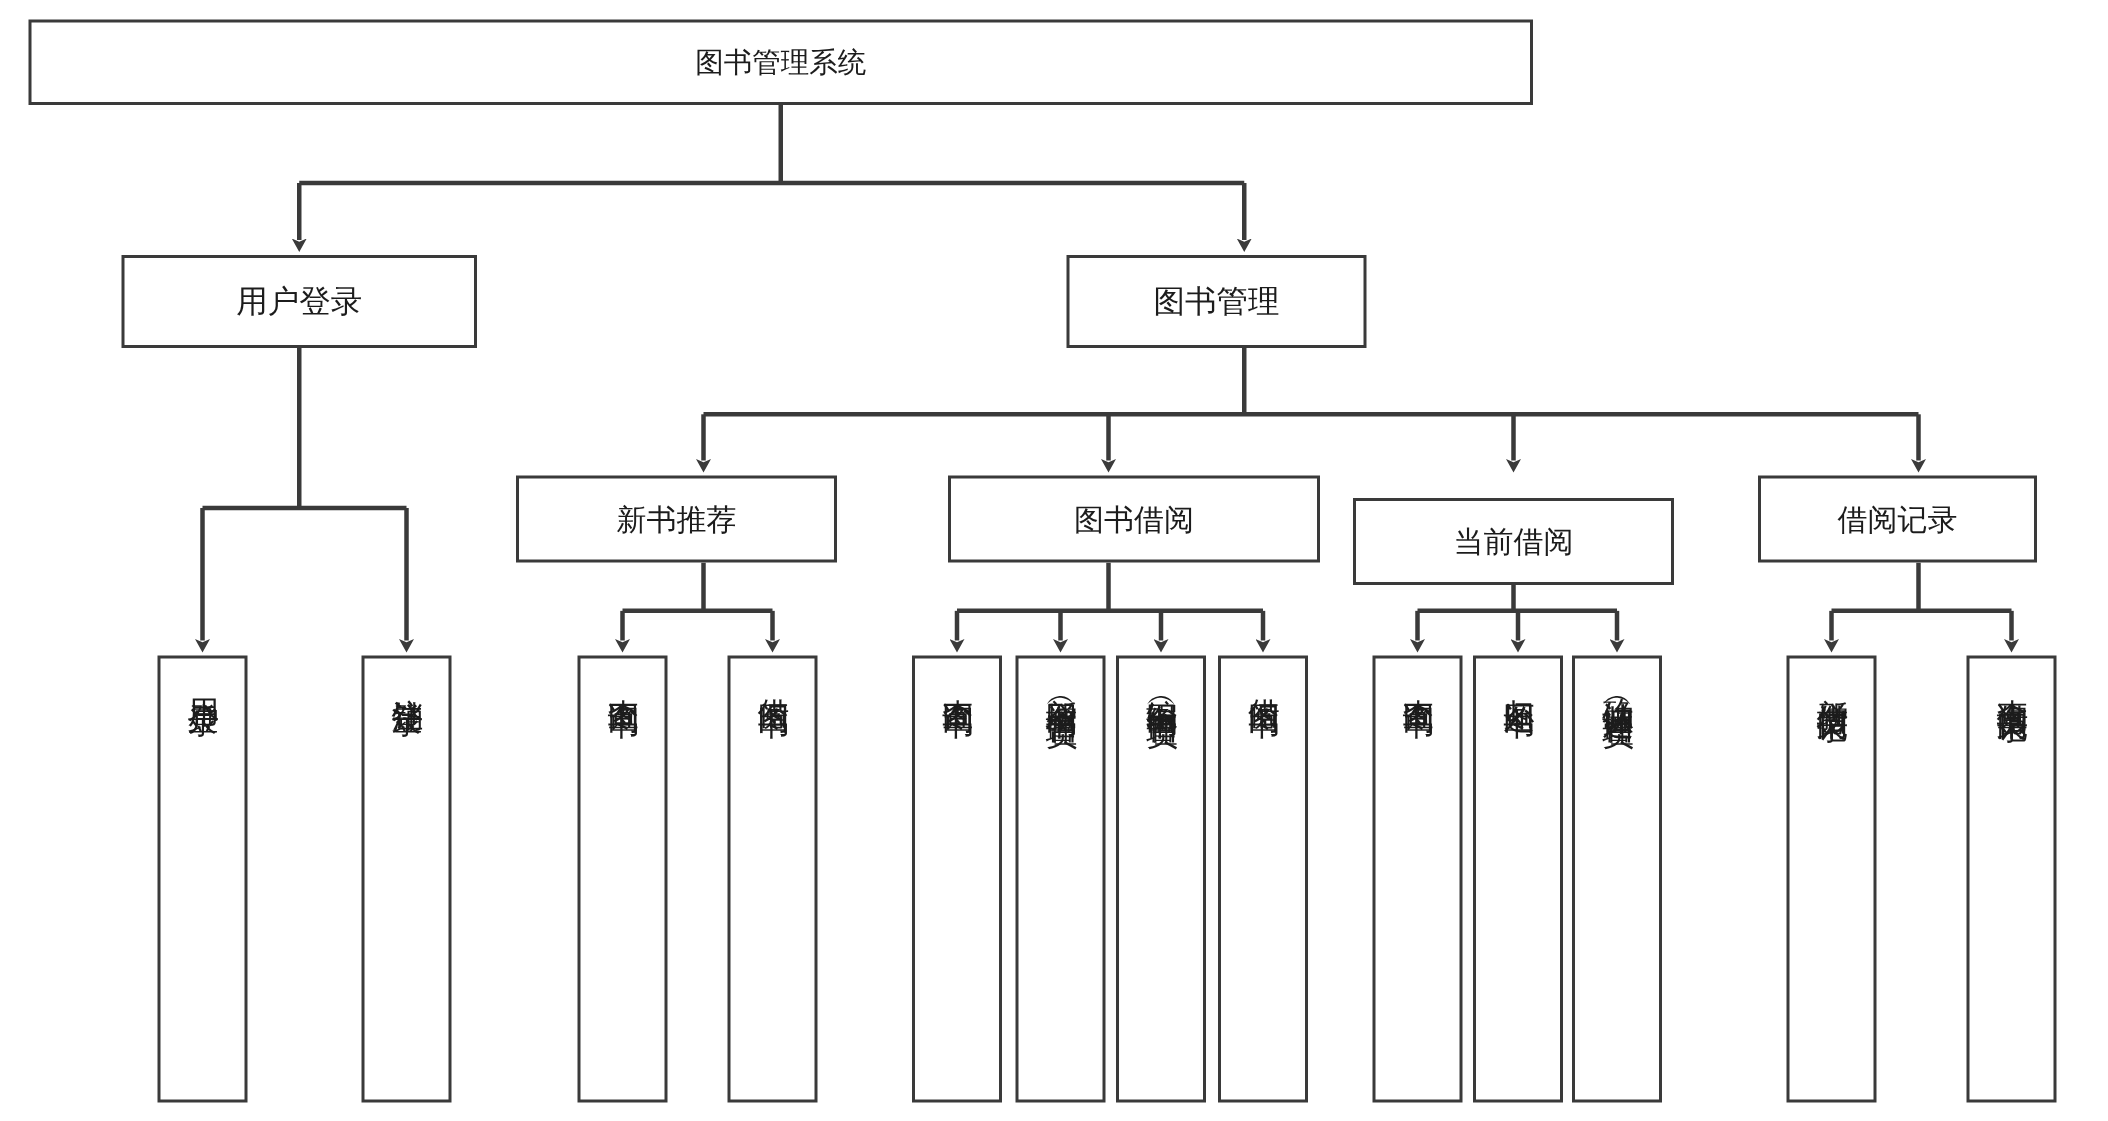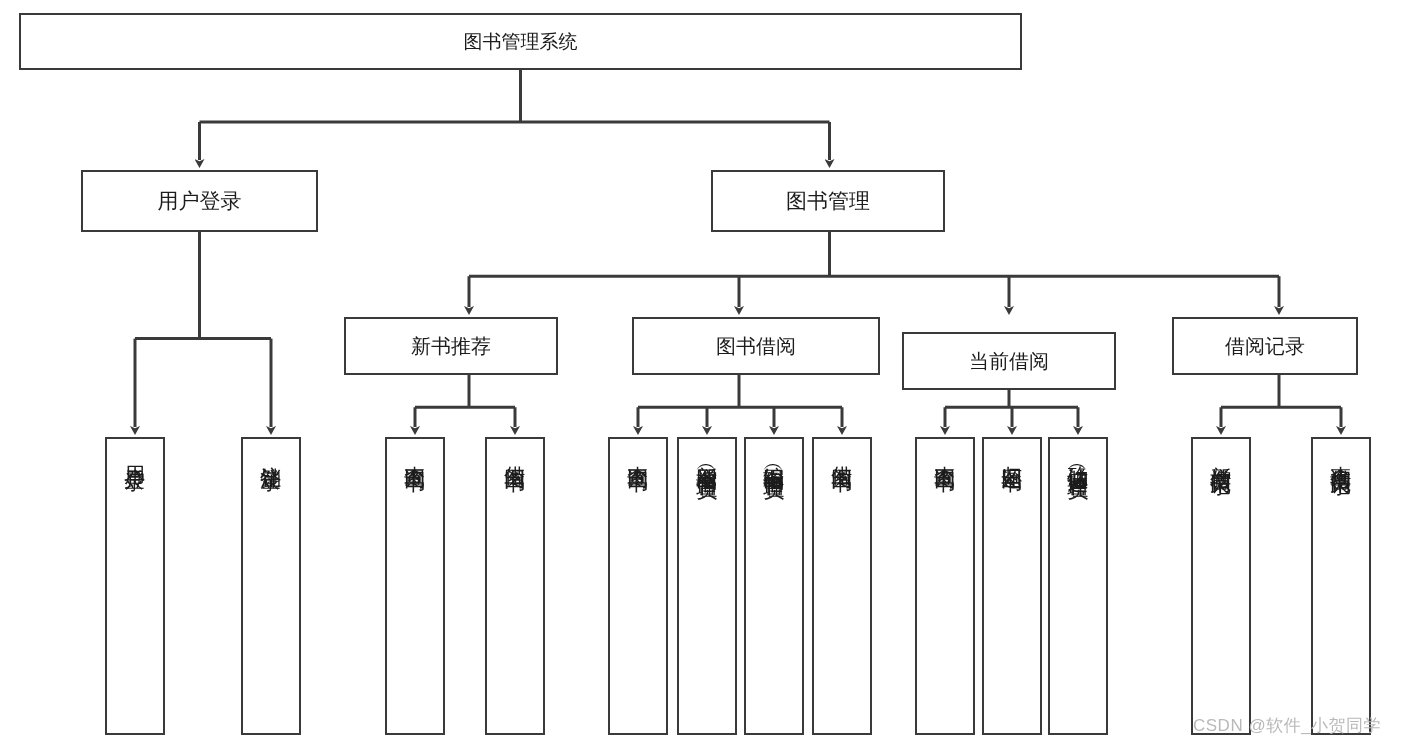--- a/index.html
+++ b/index.html
@@ -114,21 +114,21 @@
       </g>
   </svg>
 
   <div id="nodes">
       <div class="node root" style="left: 19px; top: 13px; width: 1003px; height: 57px;">
         <span>图书管理系统</span>
       </div>
       <div class="node lvl2" style="left: 81px; top: 170px; width: 237px; height: 62px;">
         <span>用户登录</span>
       </div>
-      <div class="node lvl2" style="left: 711px; top: 170px; width: 234px; height: 62px; justify-content: center;">
+      <div class="node lvl2" style="left: 711px; top: 170px; width: 200px; height: 62px; justify-content: center;">
         <span>图书管理</span>
       </div>
       <div class="node lvl3" style="left: 344px; top: 317px; width: 214px; height: 58px;">
         <span>新书推荐</span>
       </div>
       <div class="node lvl3" style="left: 632px; top: 317px; width: 248px; height: 58px;">
         <span>图书借阅</span>
       </div>
       <div class="node lvl3" style="left: 902px; top: 317px; width: 214px; height: 58px; margin-top: 15px;">
         <span>当前借阅</span>
@@ -170,15 +170,14 @@
         <span class="vlabel">确认归还（管理员）</span>
       </div>
       <div class="node leaf" style="left: 1191px; top: 437px; width: 60px; height: 298px;">
         <span class="vlabel">新增借阅记录</span>
       </div>
       <div class="node leaf" style="left: 1311px; top: 437px; width: 60px; height: 298px;">
         <span class="vlabel">查询借阅记录</span>
       </div>
     </div>
 
-  <div class="watermark">CSDN @软件_小贺同学</div>
 
 </div>
 
 </body></html>

